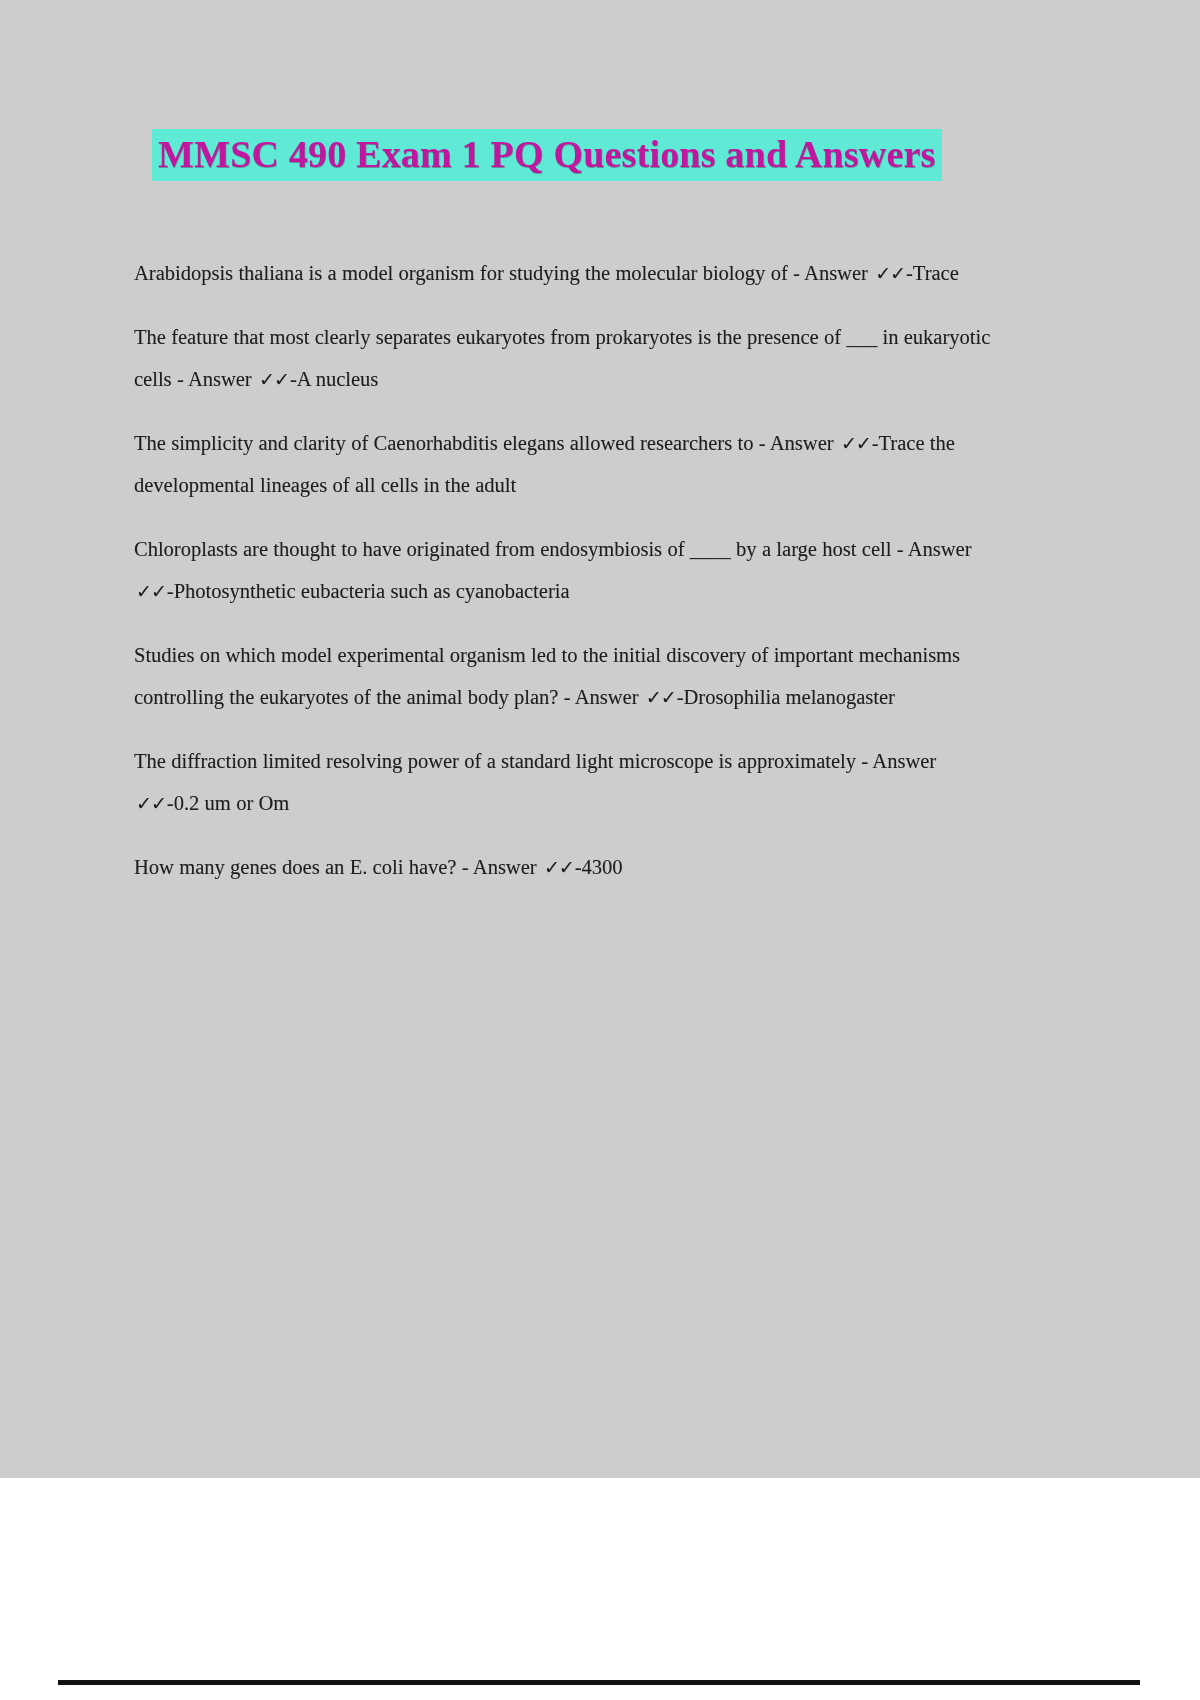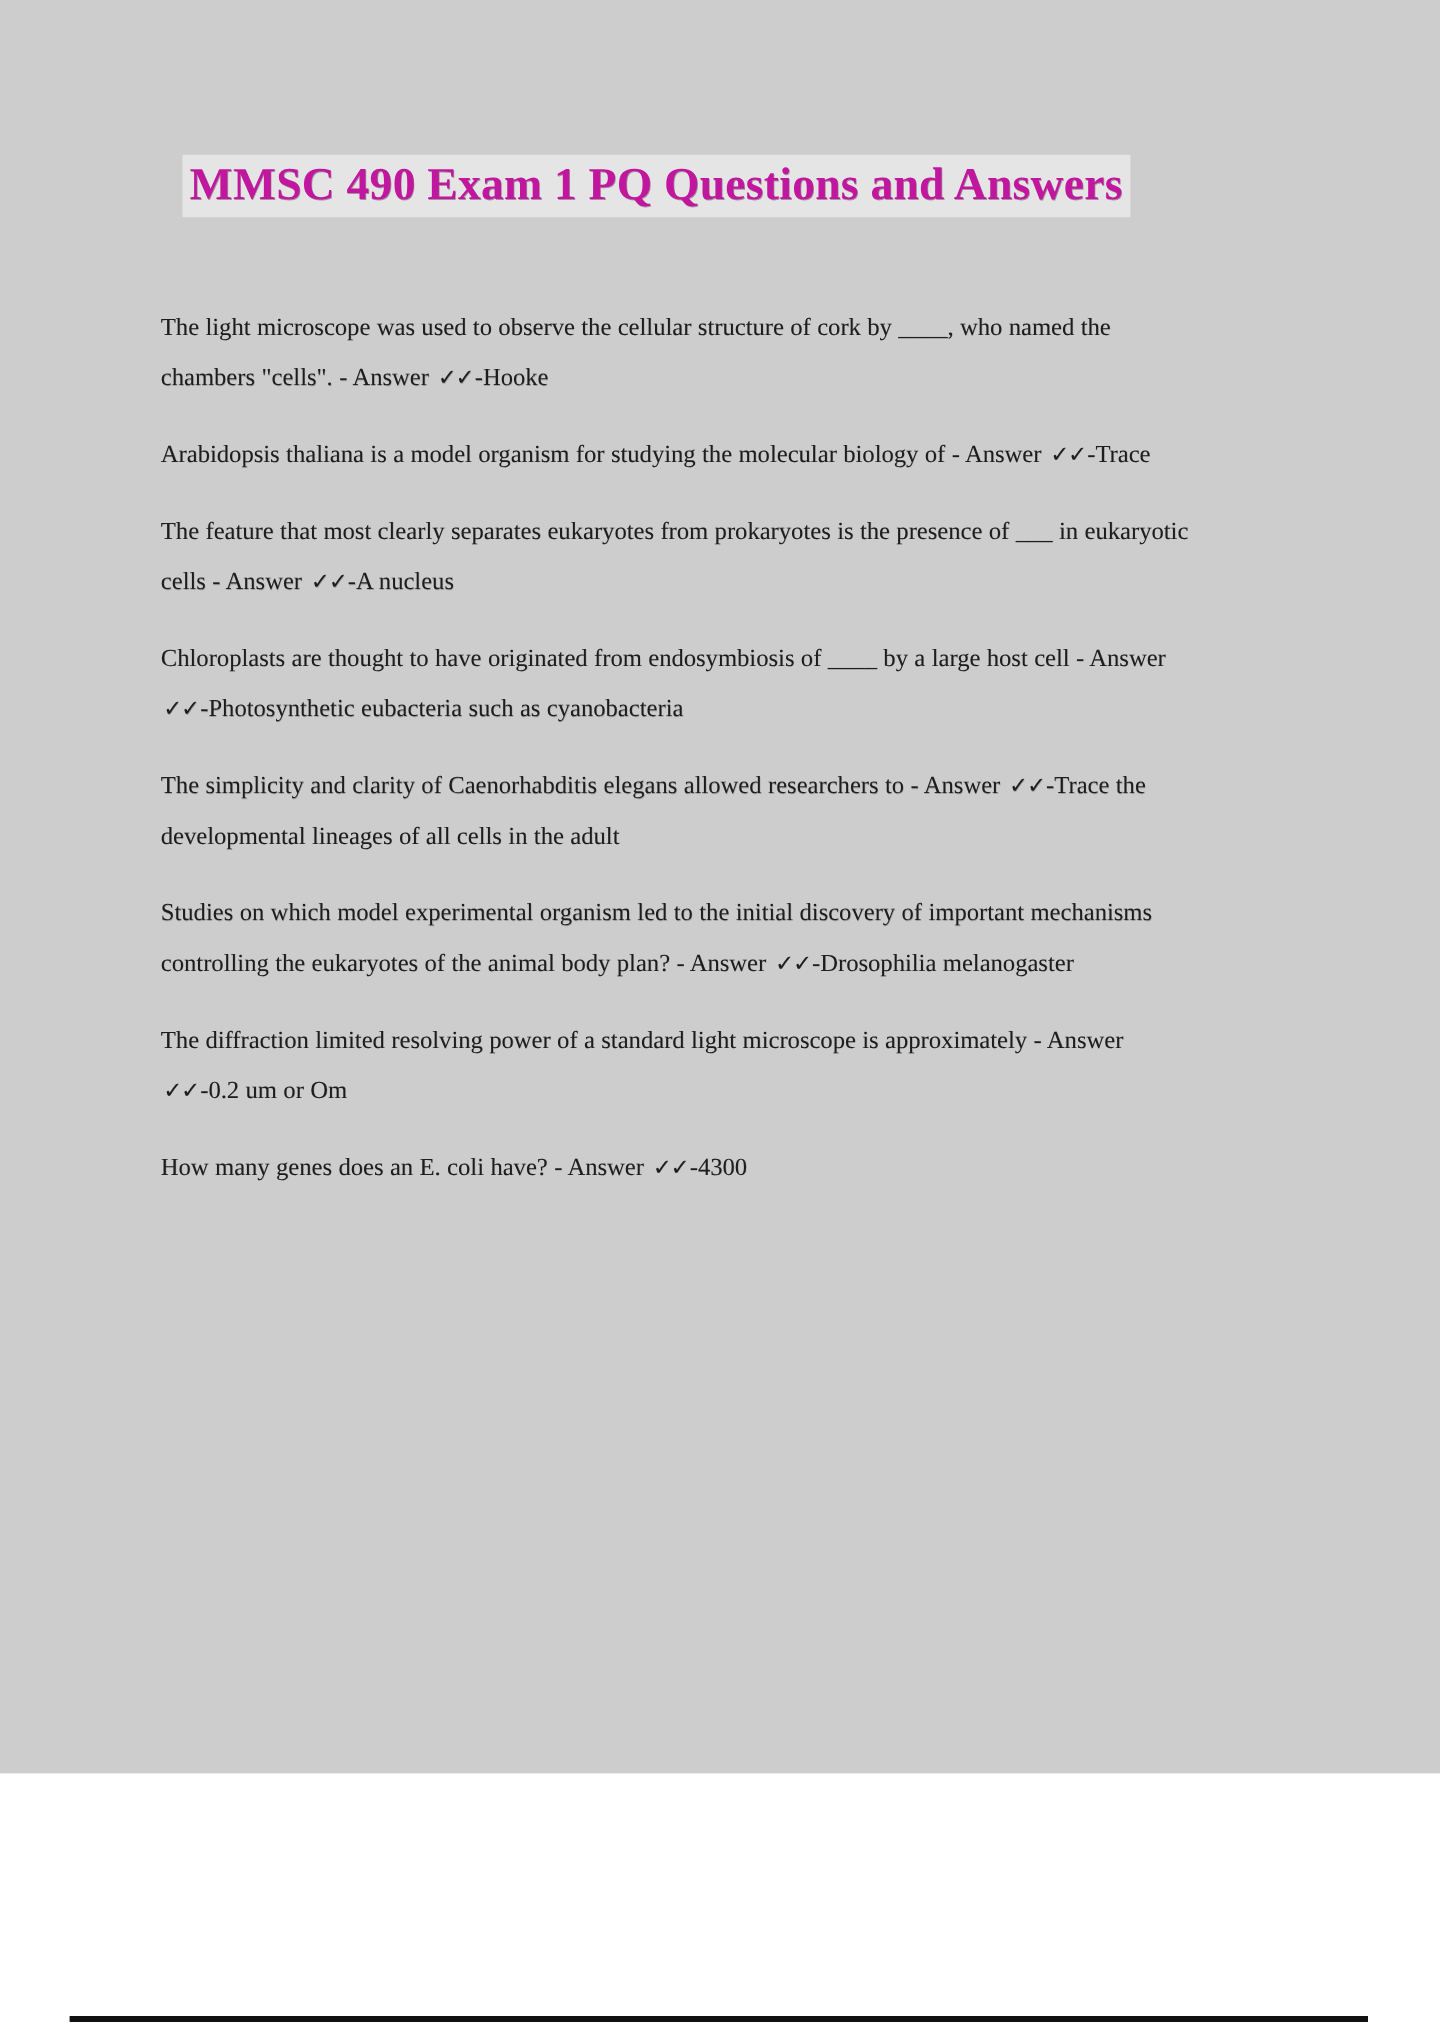--- a/index.html
+++ b/index.html
@@ -32,21 +32,21 @@
     top: 131px;
     width: 840px;
   }
   #doc-title {
     display: inline;
     font-family: "Liberation Serif", "DejaVu Serif", serif;
     font-size: 38px;
     font-weight: bold;
     line-height: 1.25;
     color: #c1179e;
-    background: #e5e5e5;
+    background: #5eead4;
     letter-spacing: 0.2px;
     padding: 4px 6px 6px 6px;
     box-decoration-break: clone;
     -webkit-box-decoration-break: clone;
     text-shadow: 0.6px 0.6px 0 rgba(90,40,80,0.45);
   }
 
   
   #qa-list {
     position: absolute;
@@ -99,25 +99,24 @@
 </head>
 <body>
 
 <div id="page-surface">
 
   <div id="doc-title-wrap">
     <span id="doc-title">MMSC 490 Exam 1 PQ Questions and Answers</span>
   </div>
 
   <div id="qa-list">
-      <p class="qa-item"><span class="qa-q">The light microscope was used to observe the cellular structure of cork by ____, who named the chambers "cells".</span><span class="qa-sep"> -  </span><span class="qa-label">Answer</span> <span class="qa-ticks">✓✓</span><span class="qa-dash">-</span><span class="qa-a">Hooke</span></p>
       <p class="qa-item"><span class="qa-q">Arabidopsis thaliana is a model organism for studying the molecular biology of</span><span class="qa-sep"> -  </span><span class="qa-label">Answer</span> <span class="qa-ticks">✓✓</span><span class="qa-dash">-</span><span class="qa-a">Trace</span></p>
       <p class="qa-item"><span class="qa-q">The feature that most clearly separates eukaryotes from prokaryotes is the presence of ___ in eukaryotic cells</span><span class="qa-sep"> -  </span><span class="qa-label">Answer</span> <span class="qa-ticks">✓✓</span><span class="qa-dash">-</span><span class="qa-a">A nucleus</span></p>
+      <p class="qa-item"><span class="qa-q">The simplicity and clarity of Caenorhabditis elegans allowed researchers to</span><span class="qa-sep"> -  </span><span class="qa-label">Answer</span> <span class="qa-ticks">✓✓</span><span class="qa-dash">-</span><span class="qa-a">Trace the developmental lineages of all cells in the adult</span></p>
       <p class="qa-item"><span class="qa-q">Chloroplasts are thought to have originated from endosymbiosis of ____ by a large host cell</span><span class="qa-sep"> -  </span><span class="qa-label">Answer</span> <span class="qa-ticks">✓✓</span><span class="qa-dash">-</span><span class="qa-a">Photosynthetic eubacteria such as cyanobacteria</span></p>
-      <p class="qa-item"><span class="qa-q">The simplicity and clarity of Caenorhabditis elegans allowed researchers to</span><span class="qa-sep"> -  </span><span class="qa-label">Answer</span> <span class="qa-ticks">✓✓</span><span class="qa-dash">-</span><span class="qa-a">Trace the developmental lineages of all cells in the adult</span></p>
       <p class="qa-item"><span class="qa-q">Studies on which model experimental organism led to the initial discovery of important mechanisms controlling the eukaryotes of the animal body plan?</span><span class="qa-sep"> -  </span><span class="qa-label">Answer</span> <span class="qa-ticks">✓✓</span><span class="qa-dash">-</span><span class="qa-a">Drosophilia melanogaster</span></p>
       <p class="qa-item"><span class="qa-q">The diffraction limited resolving power of a standard light microscope is approximately</span><span class="qa-sep"> -  </span><span class="qa-label">Answer</span> <span class="qa-ticks">✓✓</span><span class="qa-dash">-</span><span class="qa-a">0.2 um or Om</span></p>
       <p class="qa-item"><span class="qa-q">How many genes does an E. coli have?</span><span class="qa-sep"> -  </span><span class="qa-label">Answer</span> <span class="qa-ticks">✓✓</span><span class="qa-dash">-</span><span class="qa-a">4300</span></p>
     </div>
 
 </div>
 
 <div id="bottom-white"></div>
 <div id="bottom-rule"></div>
 

